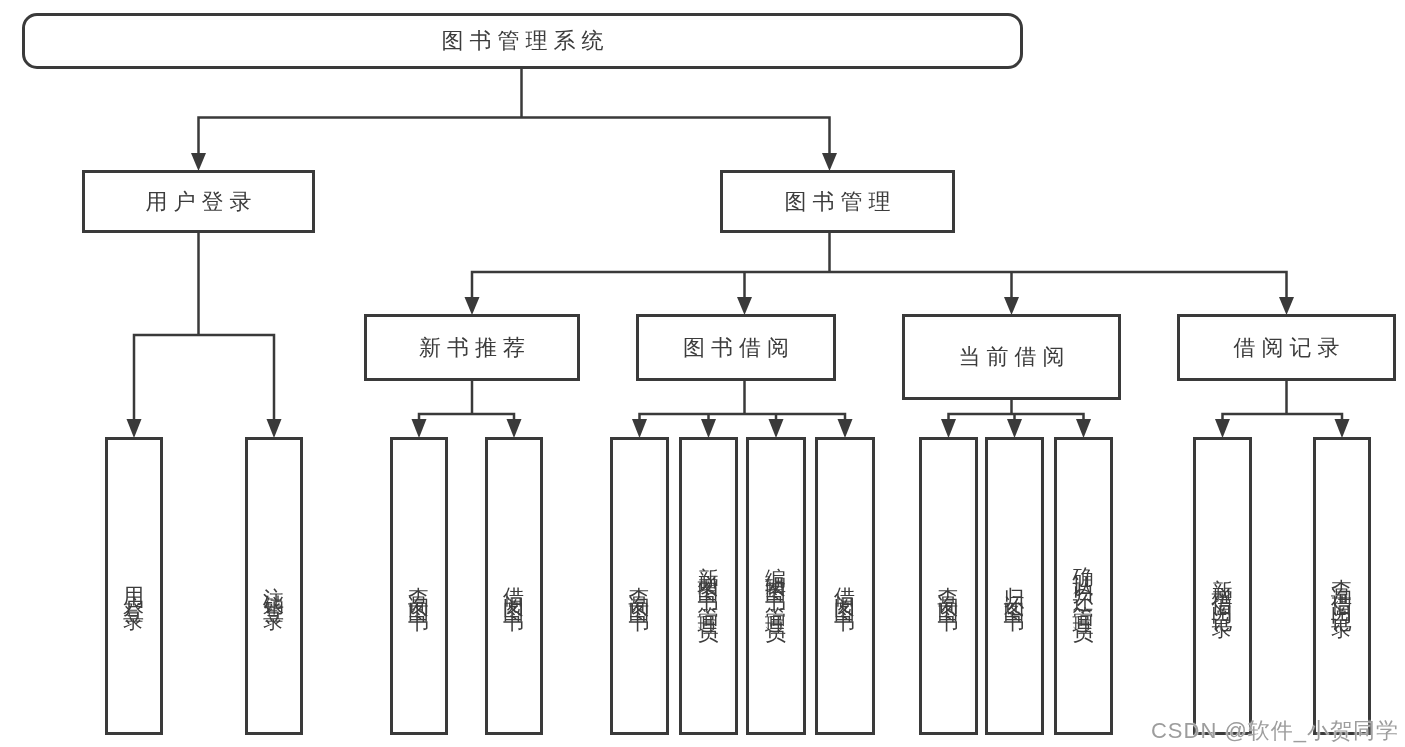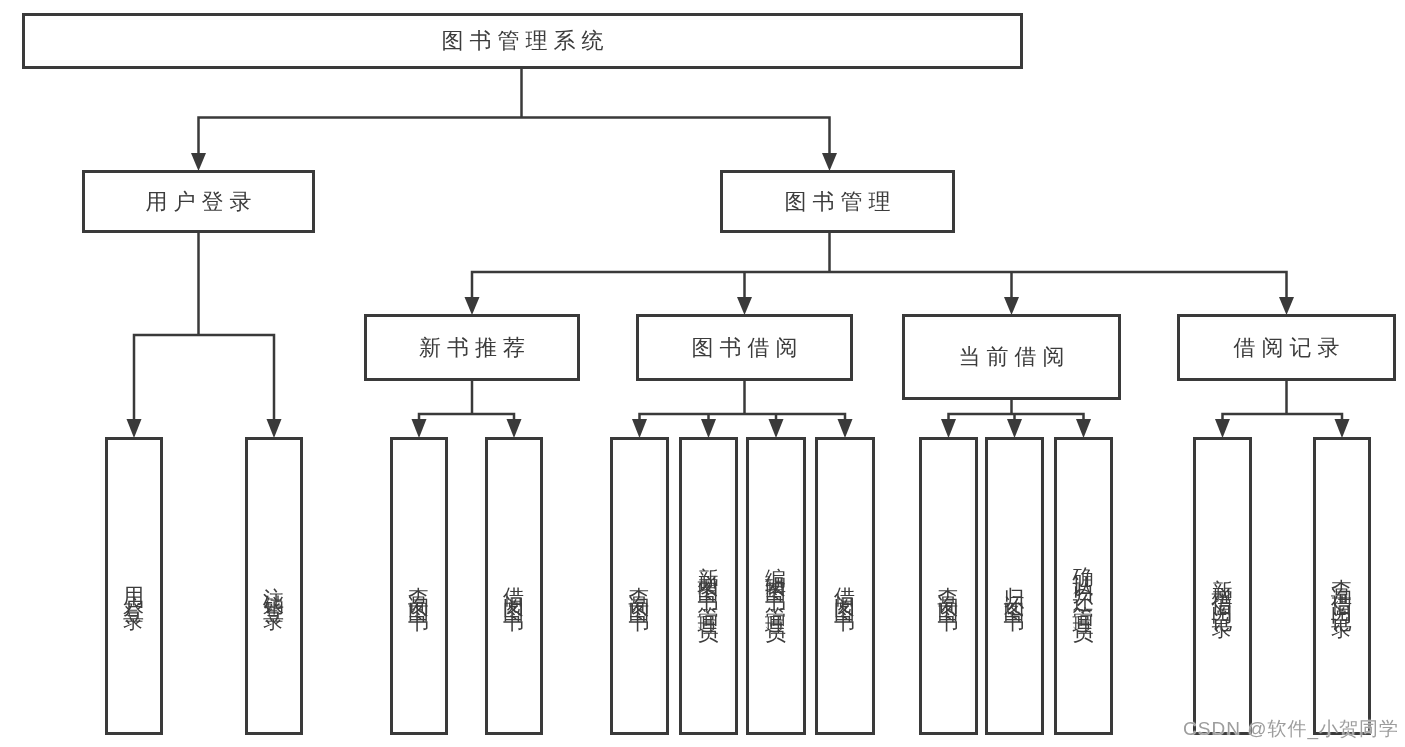--- a/index.html
+++ b/index.html
@@ -57,45 +57,45 @@
   .vbox { top: 437px; height: 298px; }
   .vlabel {
     writing-mode: vertical-rl;
     text-orientation: mixed;
     font-size: 21px;
     letter-spacing: 8px;
     color: var(--text);
     line-height: 1;
   }
   
-  #node-root        { left: 22px;   top: 13px;  width: 1001px; height: 56px; }
+  #node-root        { left: 22px;   top: 13px;  width: 1001px; height: 56px; border-radius: 15px; }
   #node-user-login  { left: 82px;   top: 170px; width: 233px;  height: 63px; }
   #node-book-mgmt   { left: 712px;  top: 170px; width: 235px;  height: 63px; margin-left: 8px; }
   #node-new-book    { left: 364px;  top: 314px; width: 216px;  height: 67px; }
-  #node-book-borrow { left: 636px;  top: 314px; width: 217px;  height: 67px; }
+  #node-book-borrow { left: 636px;  top: 314px; width: 200px;  height: 67px; }
   #node-current     { left: 902px;  top: 314px; width: 219px;  height: 86px; }
   #node-records     { left: 1177px; top: 314px; width: 219px;  height: 67px; }
   #leaf-1  { left: 105px;  width: 58px; }
   #leaf-2  { left: 245px;  width: 58px; }
   #leaf-3  { left: 390px;  width: 58px; }
   #leaf-4  { left: 485px;  width: 58px; }
   #leaf-5  { left: 610px;  width: 59px; }
   #leaf-6  { left: 679px;  width: 59px; }
   #leaf-7  { left: 746px;  width: 60px; }
   #leaf-8  { left: 815px;  width: 60px; }
   #leaf-9  { left: 919px;  width: 59px; }
   #leaf-10 { left: 985px;  width: 59px; }
   #leaf-11 { left: 1054px; width: 59px; }
   #leaf-12 { left: 1193px; width: 59px; }
   #leaf-13 { left: 1313px; width: 58px; }
   #watermark {
     position: absolute;
     right: 6px;
     top: 716px;
-    font-size: 19px;
+    font-size: 22px;
     letter-spacing: 1px;
     color: var(--watermark);
     text-shadow: 0 0 2px #ffffff, 0 0 1px #ffffff;
     white-space: nowrap;
     z-index: 5;
   }
 </style>
 </head>
 <body>
 

